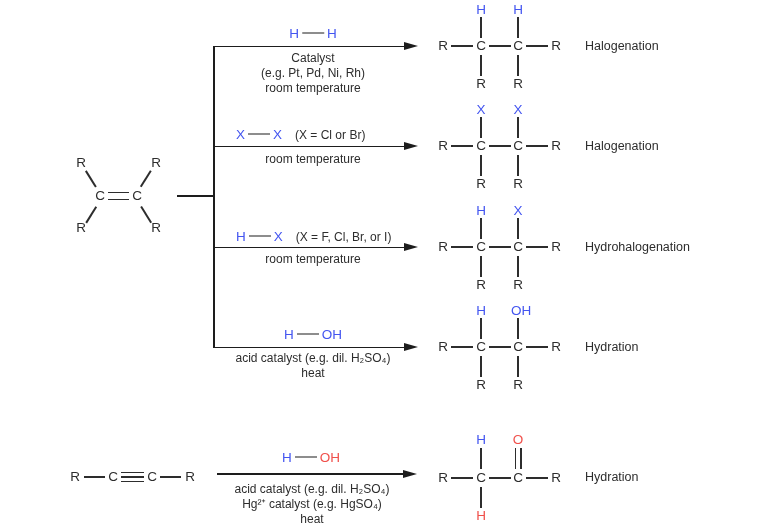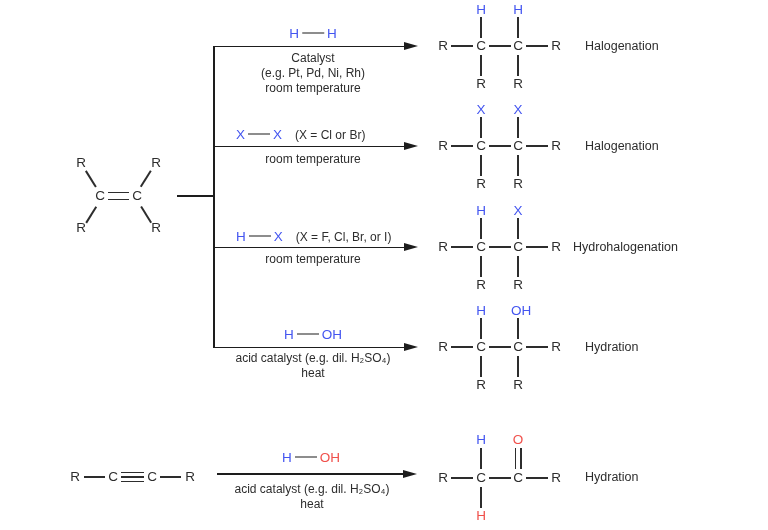--- a/index.html
+++ b/index.html
@@ -146,21 +146,21 @@
     <span class="atom" style="left:46px;top:84px">R</span>
     <span class="atom" style="left:83px;top:84px">R</span>
     <i class="bond" style="left:16px;top:45.2px;width:22px"></i>
     <i class="bond" style="left:54px;top:45.2px;width:22px"></i>
     <i class="bond" style="left:91px;top:45.2px;width:22px"></i>
     <i class="vbond" style="left:45.2px;top:17px;height:21px"></i>
     <i class="vbond" style="left:82.2px;top:17px;height:21px"></i>
     <i class="vbond" style="left:45.2px;top:55px;height:21px"></i>
     <i class="vbond" style="left:82.2px;top:55px;height:21px"></i>
   </div>
-  <span class="rxnlabel" style="left:573px;top:247px">Hydrohalogenation</span>
+  <span class="rxnlabel" style="left:585px;top:247px">Hydrohalogenation</span>
 
   <div class="product" style="left:435px;top:301px">
     <span class="atom blue" style="left:46px;top:10px">H</span>
     <span class="atom blue" style="left:86px;top:10px">OH</span>
     <span class="atom" style="left:8px;top:46px">R</span>
     <span class="atom" style="left:46px;top:46px">C</span>
     <span class="atom" style="left:83px;top:46px">C</span>
     <span class="atom" style="left:121px;top:46px">R</span>
     <span class="atom" style="left:46px;top:84px">R</span>
     <span class="atom" style="left:83px;top:84px">R</span>
@@ -188,20 +188,21 @@
 
   <i class="aline" style="left:217px;top:473.2px;width:186px"></i>
   <i class="ahead" style="left:403px;top:469.5px"></i>
   <div class="reagent center" style="left:311px;top:457px">
     <span class="blue">H</span>
     <i class="dash"></i>
     <span class="red">OH</span>
   </div>
   <div class="cond" style="left:312px;top:482px">
     <div>acid catalyst (e.g. dil. H₂SO₄)</div>
+    <div>Hg²⁺ catalyst (e.g. HgSO₄)</div>
     <div>heat</div>
   </div>
 
   <div class="product" style="left:435px;top:432px">
     <span class="atom blue" style="left:46px;top:8px">H</span>
     <span class="atom red" style="left:83px;top:8px">O</span>
     <span class="atom" style="left:8px;top:46px">R</span>
     <span class="atom" style="left:46px;top:46px">C</span>
     <span class="atom" style="left:83px;top:46px">C</span>
     <span class="atom" style="left:121px;top:46px">R</span>

